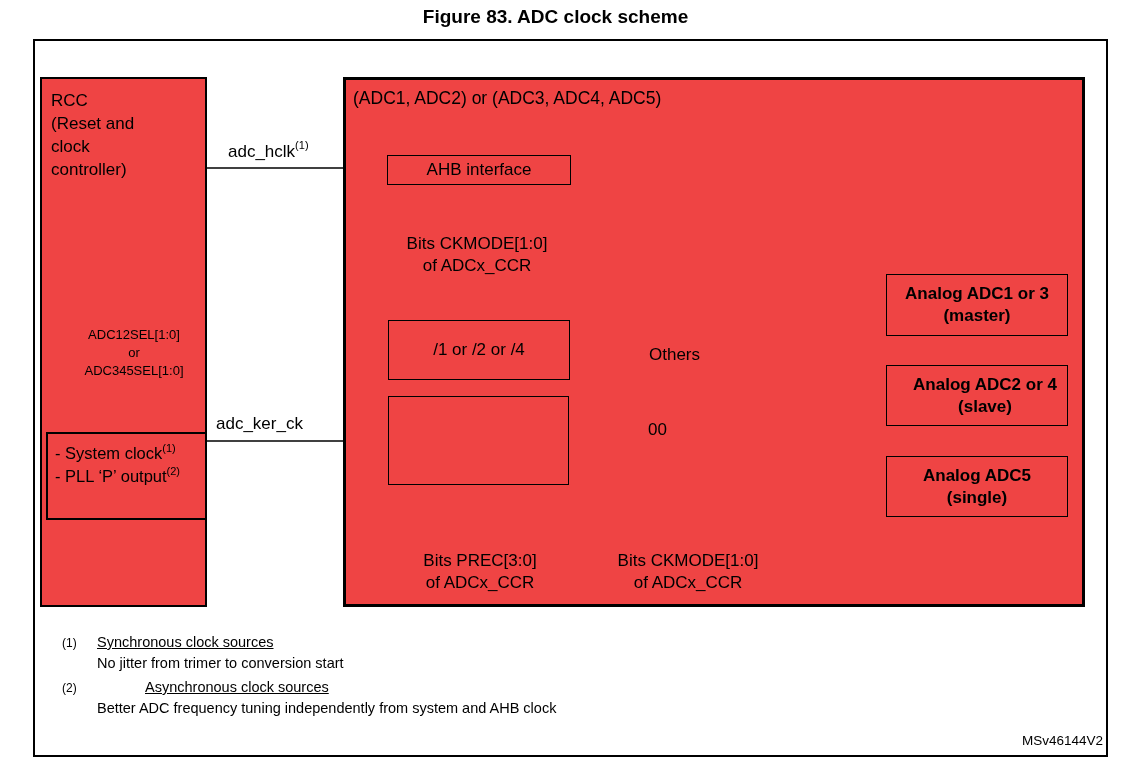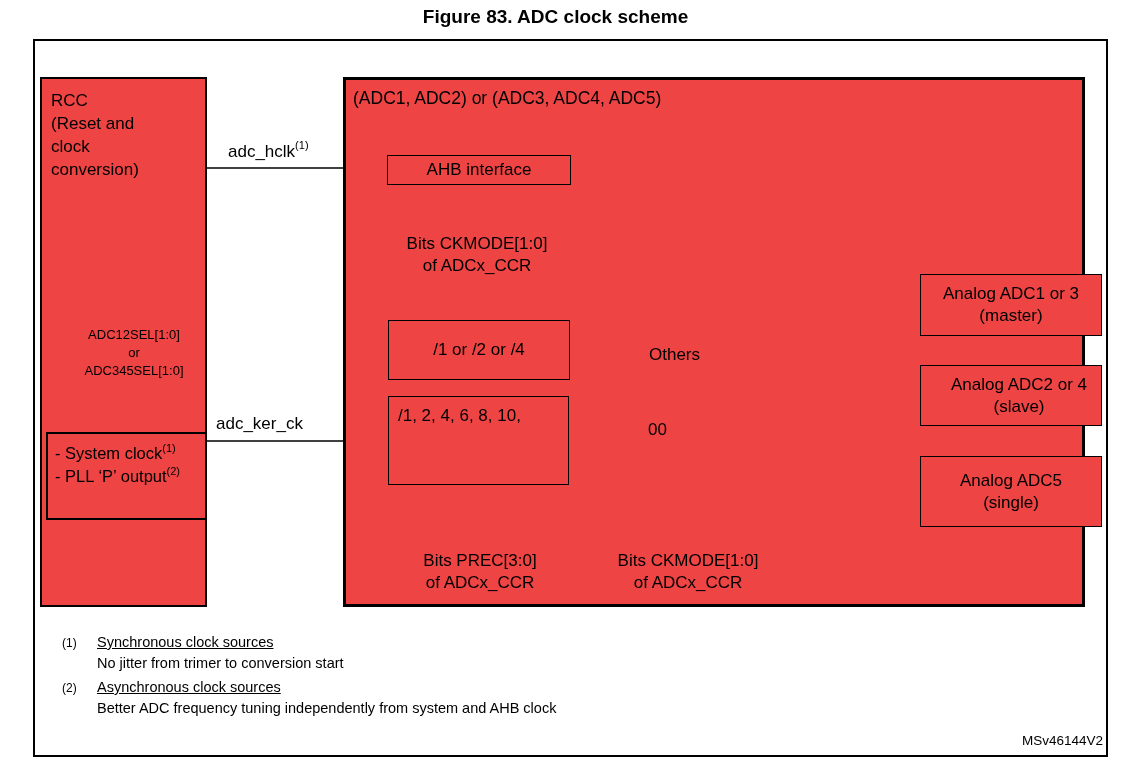--- a/index.html
+++ b/index.html
@@ -58,35 +58,35 @@
   }
   #presc2-box {
     left: 388px; top: 396px; width: 181px; height: 89px;
     font-size: 17px; line-height: 25px;
     padding: 6px 0 0 9px;
   }
   .mux-label { font-size: 17px; white-space: nowrap; }
   #mux-label-top { left: 649px; top: 345px; }
   #mux-label-bottom { left: 648px; top: 420px; }
   .out-box {
-    left: 920px; width: 182px;
+    left: 886px; width: 182px;
     display: flex; flex-direction: column; align-items: center; justify-content: center;
-    font-size: 17px; line-height: 22px; text-align: center;
+    font-size: 17px; line-height: 22px; text-align: center; font-weight: bold;
   }
   #out-box-0 { top: 274px; height: 62px; }
   #out-box-1 { top: 365px; height: 61px; padding-left: 16px; }
-  #out-box-2 { top: 456px; height: 71px; text-align: center; }
+  #out-box-2 { top: 456px; height: 61px; text-align: center; }
   .fn-num { font-size: 12px; left: 62px; }
   .fn-heading { font-size: 14.5px; left: 97px; text-decoration: underline; white-space: nowrap; }
   .fn-body { font-size: 14.5px; left: 97px; white-space: nowrap; }
   #fn1-num { top: 636px; }
   #fn1-heading { top: 634px; }
   #fn1-body { top: 655px; }
   #fn2-num { top: 681px; }
-  #fn2-heading { top: 679px; }
+  #fn2-heading { top: 679px; margin-left: 48px; }
   #fn2-body { top: 700px; }
   #watermark {
     right: 45px; top: 733px; font-size: 13.5px;
   }
 </style>
 </head>
 <body>
 
 <div class="abs" id="figure-title">Figure 83. ADC clock scheme</div>
 
@@ -115,21 +115,21 @@
     <line x1="692" y1="536" x2="692" y2="472"></line>
     <polygon points="686,473 698,473 692,460" fill="#000" stroke="none"></polygon>
   </g>
 </svg>
 
 <div class="abs box" id="rcc-box"></div>
 <div class="abs" id="rcc-title">
   <div>RCC</div>
   <div>(Reset and</div>
   <div>clock</div>
-  <div>conversion)</div>
+  <div>controller)</div>
 </div>
 <div class="abs" id="rcc-sel-label">
   <div>ADC12SEL[1:0]</div>
   <div>or</div>
   <div>ADC345SEL[1:0]</div>
 </div>
 <div class="abs box" id="source-box">
   <div class="src-line" style="top:10px;">
     <span>- System clock</span><sup class="fnref">(1)</sup>
   </div>
@@ -149,21 +149,20 @@
 <div class="abs box thin" id="ahb-box">AHB interface</div>
 
 <div class="abs ctl-label" id="ckmode-top-label">
   <div>Bits CKMODE[1:0]</div>
   <div>of ADCx_CCR</div>
 </div>
 
 <div class="abs box thin" id="presc1-box">/1 or /2 or /4</div>
 
 <div class="abs box thin" id="presc2-box">
-  <div>/1, 2, 4, 6, 8, 10,</div>
 </div>
 
 <div class="abs ctl-label" id="prec-label">
   <div>Bits PREC[3:0]</div>
   <div>of ADCx_CCR</div>
 </div>
 
 <div class="abs ctl-label" id="ckmode-bottom-label">
   <div>Bits CKMODE[1:0]</div>
   <div>of ADCx_CCR</div>

